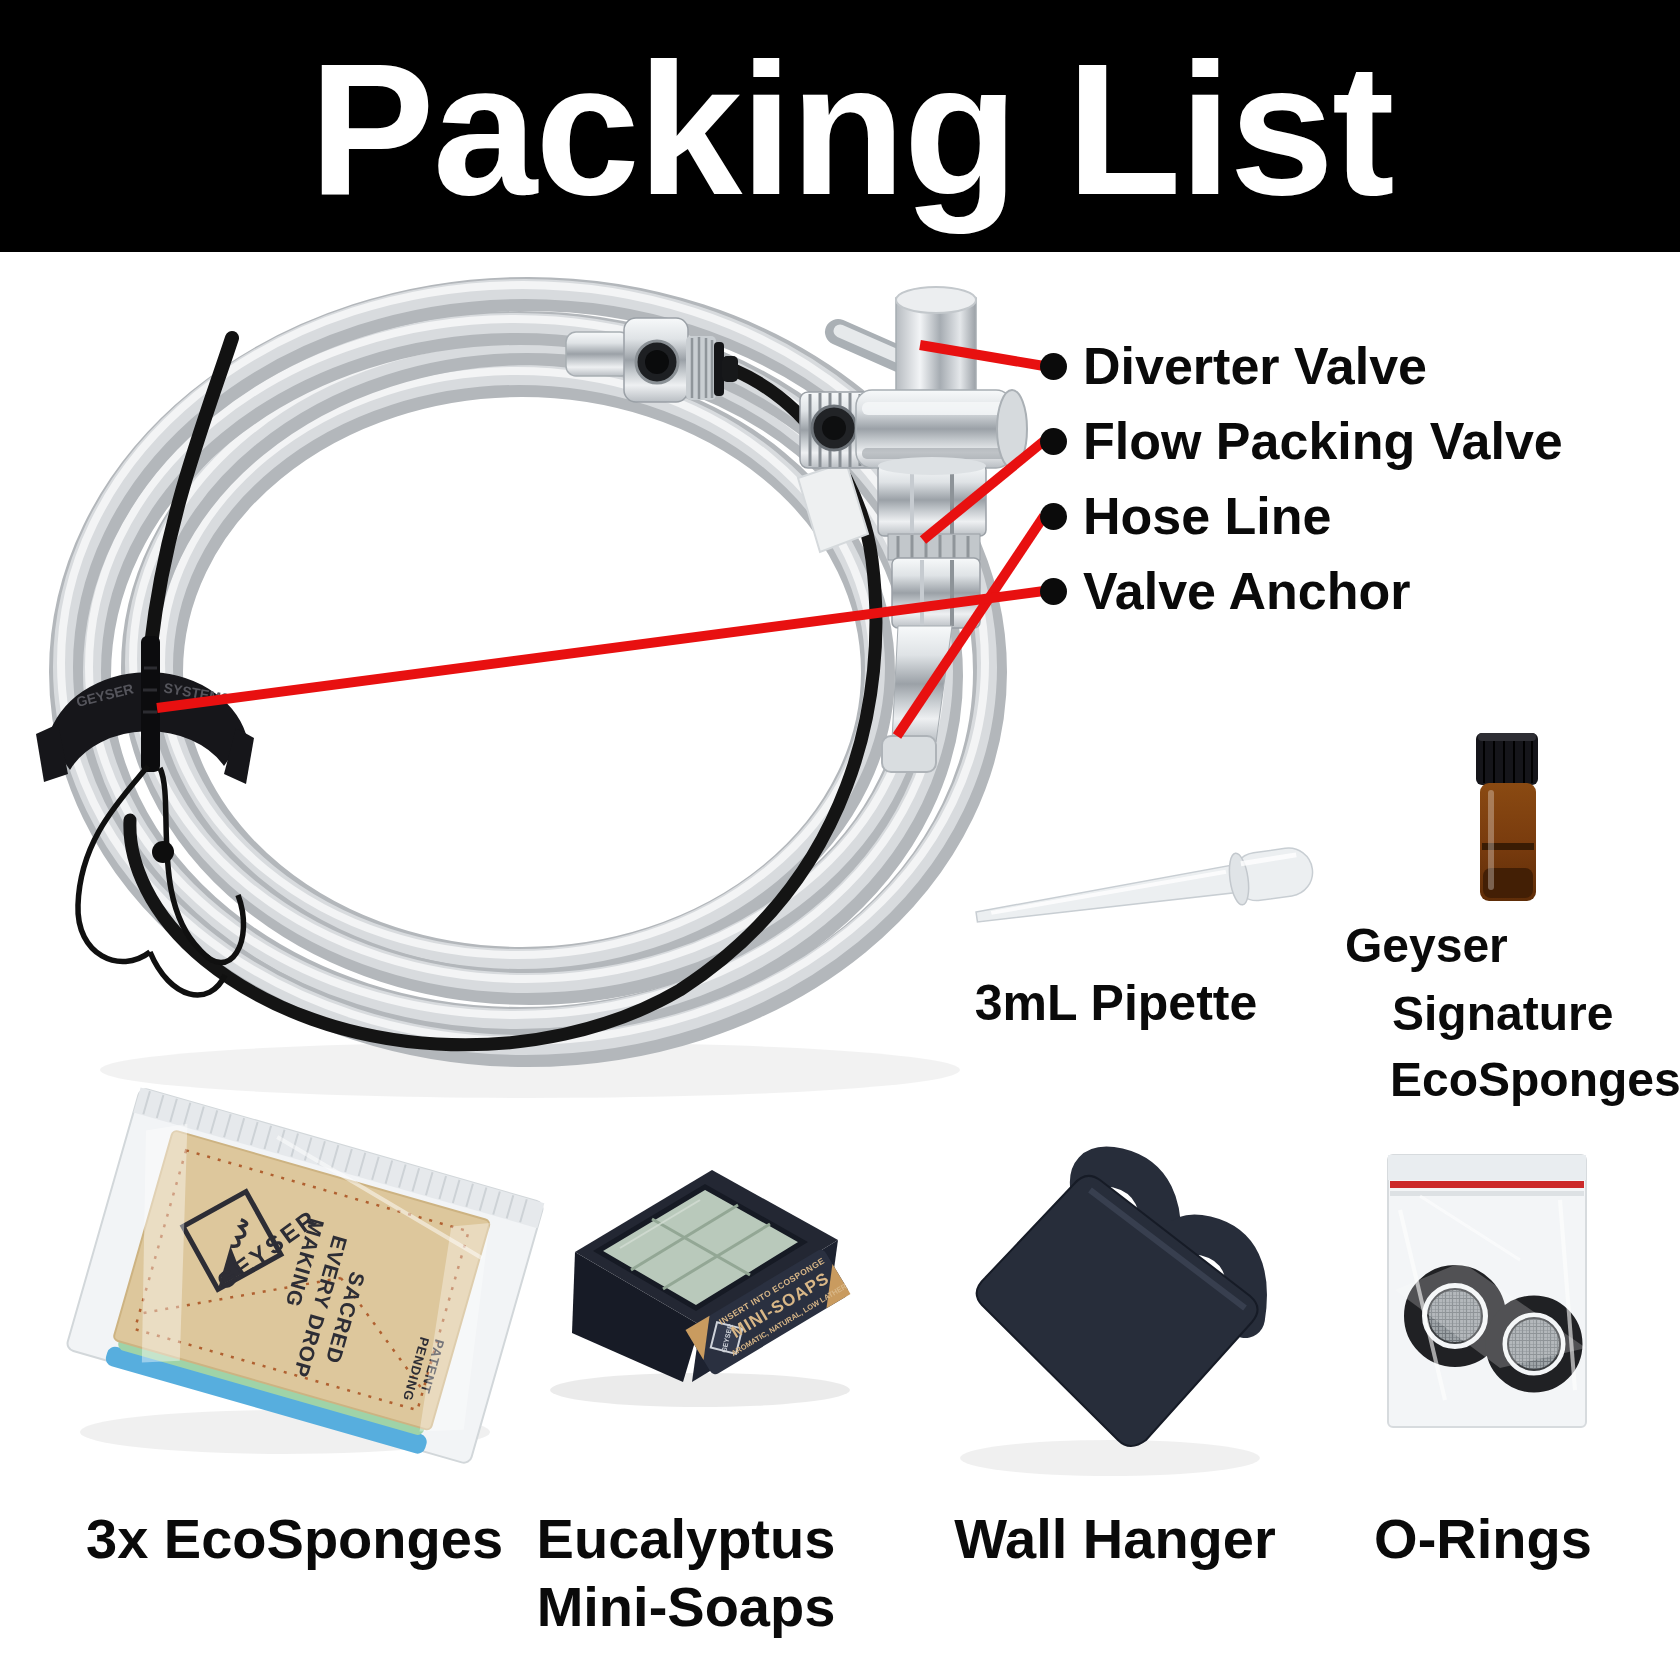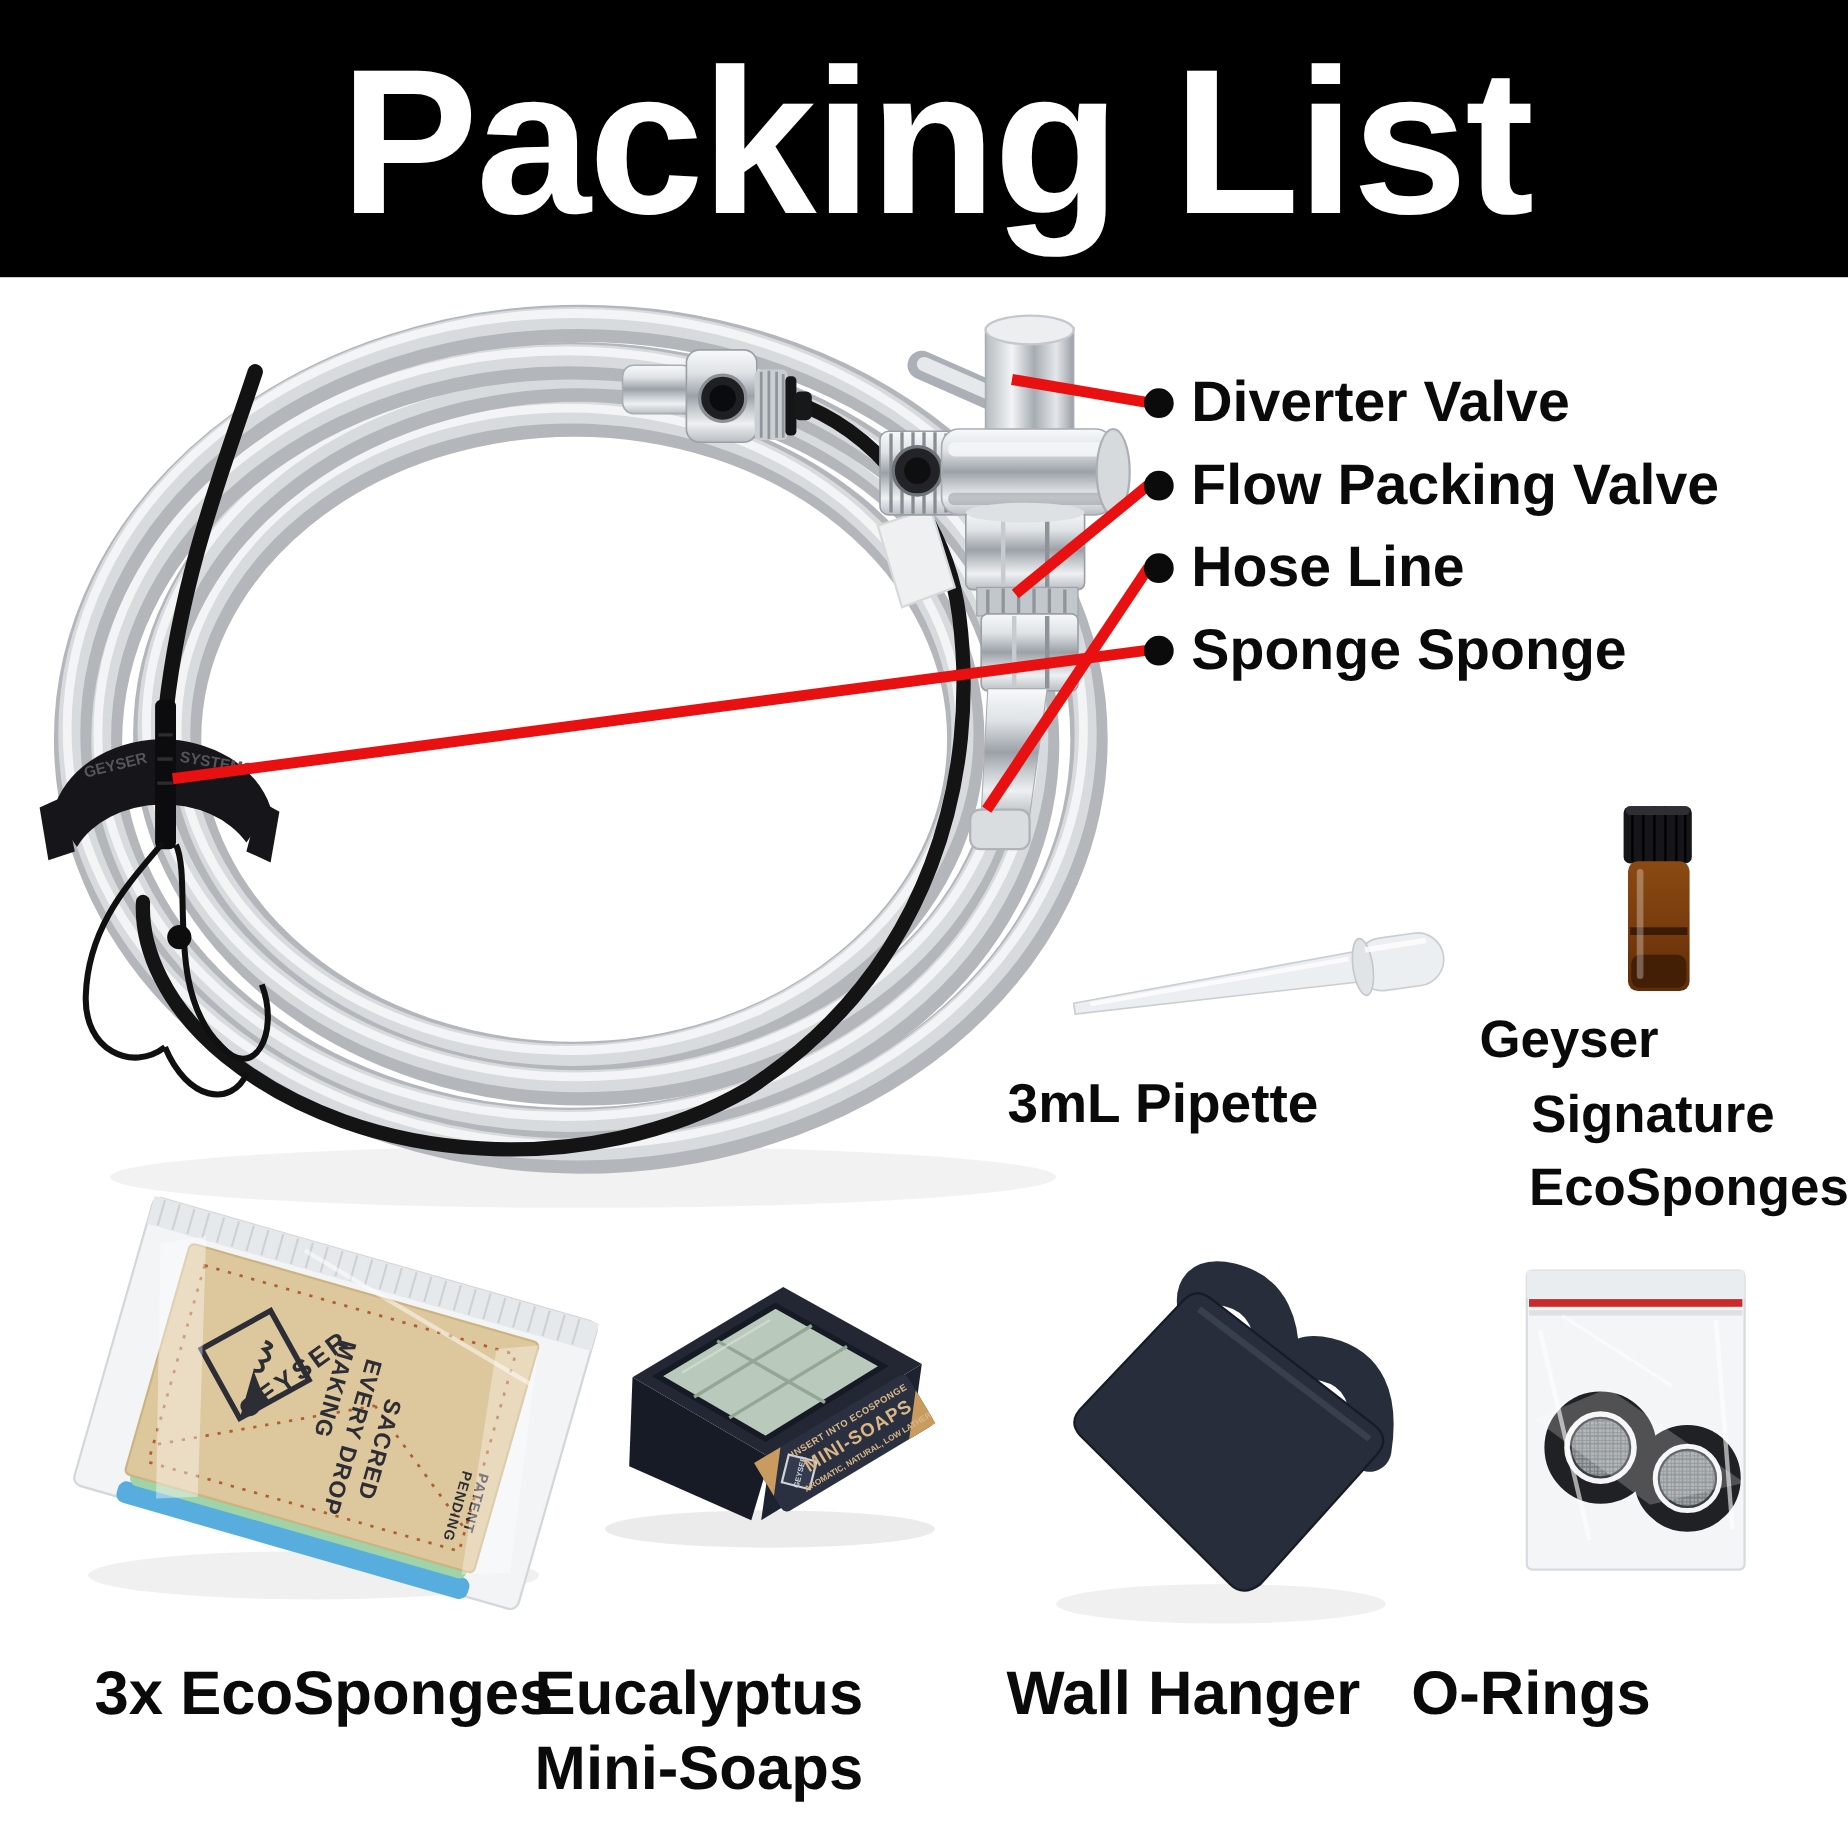--- a/index.html
+++ b/index.html
@@ -7,21 +7,21 @@
         font-family:"Liberation Sans", sans-serif;}
   .header{position:absolute;left:0;top:0;width:1680px;height:252px;background:#000;}
   .header h1{margin:0;width:1680px;height:252px;line-height:258px;text-align:center;
              color:#fff;font-size:188px;font-weight:700;letter-spacing:-2px;padding-left:11px;}
   #art{position:absolute;left:0;top:0;}
   .callout{position:absolute;left:1040px;height:56px;display:flex;align-items:center;white-space:nowrap;justify-content:center;}
   .callout .dot{width:27px;height:27px;border-radius:50%;background:#0b0b0b;margin-right:16px;flex:0 0 auto;}
   .callout .txt{font-size:52px;font-weight:700;color:#0a0a0a;}
   .ilabel{position:absolute;font-weight:700;color:#0a0a0a;white-space:nowrap;}
   .sz56{font-size:56px;} .sz50{font-size:50px;} .sz48{font-size:48px;}
-  .ctr{width:400px;}
+  .ctr{text-align:center;width:400px;}
 </style>
 </head>
 <body>
 
 <div class="page">
 
   <div class="header">
     <h1>Packing List</h1>
   </div>
 
@@ -262,21 +262,21 @@
   <div class="callout" style="top:413px">
     <span class="dot"></span>
     <span class="txt">Flow Packing Valve</span>
   </div>
   <div class="callout" style="top:488px">
     <span class="dot"></span>
     <span class="txt">Hose Line</span>
   </div>
   <div class="callout" style="top:563px">
     <span class="dot"></span>
-    <span class="txt">Sponge Sponge</span>
+    <span class="txt">Valve Anchor</span>
   </div>
 
   <div class="ilabel sz50 ctr" style="left:916px;top:974px">3mL Pipette</div>
 
   <div class="ilabel sz48" style="left:1345px;top:918px">Geyser</div>
   <div class="ilabel sz48" style="left:1392px;top:986px">Signature</div>
   <div class="ilabel sz48" style="left:1390px;top:1052px">EcoSponges</div>
 
   <div class="ilabel sz56 ctr" style="left:86px;top:1506px">3x EcoSponges</div>
 

